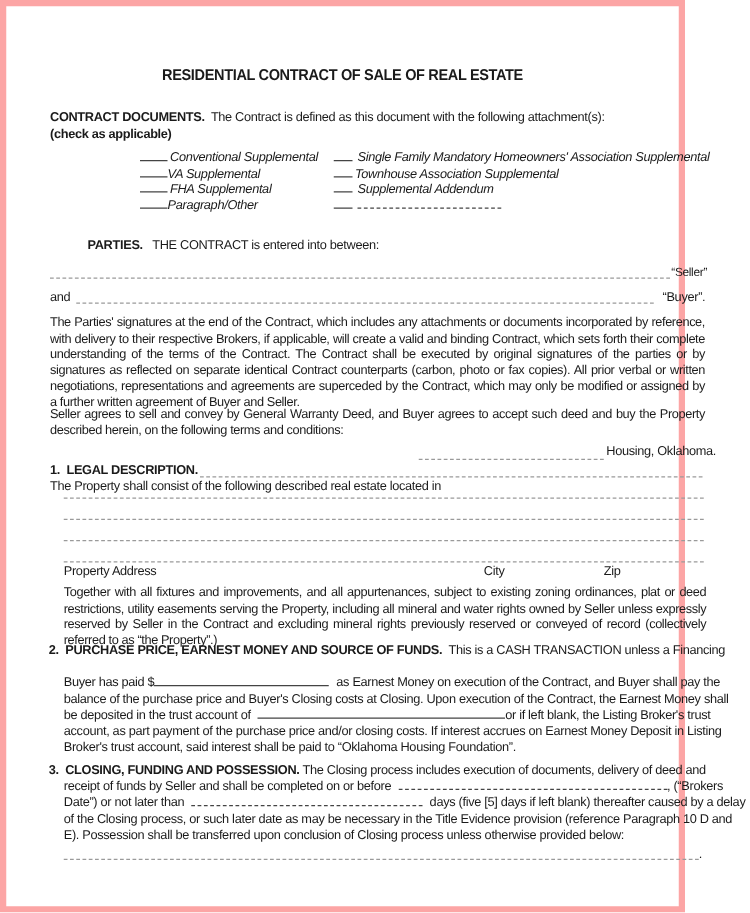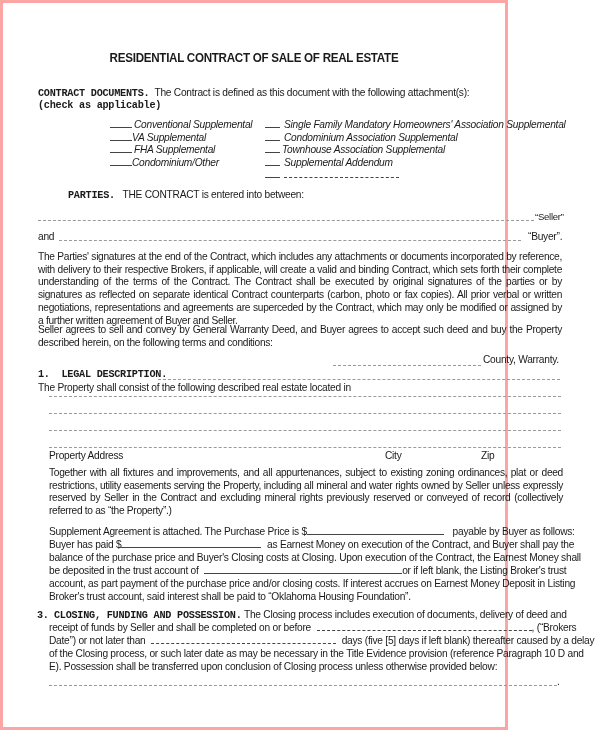--- a/index.html
+++ b/index.html
@@ -1,29 +1,29 @@
 <!DOCTYPE html>
 <html><head>
   <meta charset="utf-8">
   <style>
     * { box-sizing: border-box; margin: 0; padding: 0; }
     html, body { width: 600px; height: 730px; background: #ffffff; overflow: hidden; }
     body { font-family: "Liberation Sans", sans-serif; color: #1a1a1a; }
     .page {
-      position: relative; width: 508px; height: 730px;
-      border: 3px solid #fca5a5; background: #ffffff;
+      position: relative; width: 548px; height: 730px;
+      border: 5px solid #fca5a5; background: #ffffff;
     }
     .abs { position: absolute; white-space: nowrap; }
     .title {
       position: absolute; left: 0; right: 0; top: 48px; text-align: center;
       font-size: 12.5px; font-weight: bold; letter-spacing: -0.3px;
       transform: scaleX(0.93);
     }
     .txt { font-size: 10.2px; letter-spacing: -0.25px; line-height: 12.6px; }
-    .b { font-weight: bold; font-family: Liberation Mono, monospace; }
+    .b { font-weight: bold; }
     .fullline { position: absolute; height: 0; border-top: 1.5px dashed #9a9a9a; }
     .para { position: absolute; font-size: 10.2px; letter-spacing: -0.3px; line-height: 12.7px; text-align: justify; }
     .checks { position: absolute; font-size: 10.2px; line-height: 12.5px; letter-spacing: -0.25px; }
     .checks div { white-space: nowrap; font-style: italic; }
     .blank { display: inline-block; border-bottom: 1px solid #444; height: 8px; }
   </style>
 </head>
 <body>
 
 <div class="page">
@@ -33,26 +33,25 @@
   <div class="abs txt" style="left:35px; top:84px;">
     <span class="b">CONTRACT DOCUMENTS.</span>&nbsp;
     <span>The Contract is defined as this document with the following attachment(s):</span>
   </div>
   <div class="abs txt b" style="left:35px; top:97px;">(check as applicable)</div>
 
   <div class="checks" style="left:107px; top:116px;">
     <div><span class="blank" style="width:22px"></span><span style="margin-left:2px">Conventional Supplemental</span></div>
     <div><span class="blank" style="width:22px"></span><span>VA Supplemental</span></div>
     <div><span class="blank" style="width:22px"></span><span style="margin-left:2px">FHA Supplemental</span></div>
-    <div><span class="blank" style="width:22px"></span><span>Condominium/Other</span></div>
+    <div><span class="blank" style="width:22px"></span><span>Paragraph/Other</span></div>
   </div>
 
   <div class="checks" style="left:262px; top:116px;">
     <div><span class="blank" style="width:15px"></span><span style="margin-left:4px">Single Family Mandatory Homeowners' Association Supplemental</span></div>
-    <div><span class="blank" style="width:15px"></span><span style="margin-left:4px">Condominium Association Supplemental</span></div>
     <div><span class="blank" style="width:15px"></span><span style="margin-left:2px">Townhouse Association Supplemental</span></div>
     <div><span class="blank" style="width:15px"></span><span style="margin-left:4px">Supplemental Addendum</span></div>
     <div><span class="blank" style="width:15px"></span><span class="blank" style="width:115px; margin-left:4px; border-bottom-style:dashed;"></span></div>
   </div>
 
   <div class="abs txt" style="left:35px; top:186px;padding-left:30px;">
     <span class="b">PARTIES.</span>&nbsp;&nbsp;
     <span>THE CONTRACT is entered into between:</span>
   </div>
   <div class="fullline" style="left:35px; width:496px; top:217px;"></div>
@@ -62,40 +61,41 @@
   <div class="abs txt" style="left:525px; top:228px;">“Buyer”.</div>
 
   <div class="para" style="left:35px; top:248px; width:524px; text-align-last:left;">The Parties' signatures at the end of the Contract, which includes any attachments or documents incorporated by reference, with delivery to their respective Brokers, if applicable, will create a valid and binding Contract, which sets forth their complete understanding of the terms of the Contract. The Contract shall be executed by original signatures of the parties or by signatures as reflected on separate identical Contract counterparts (carbon, photo or fax copies). All prior verbal or written negotiations, representations and agreements are superceded by the Contract, which may only be modified or assigned by a further written agreement of Buyer and Seller.</div>
 
   <div class="para" style="left:35px; top:321px; width:524px; text-align-last:left;">Seller agrees to sell and convey by General Warranty Deed, and Buyer agrees to accept such deed and buy the Property described herein, on the following terms and conditions:</div>
 
   <div class="abs txt" style="left:35px; top:351px;margin-top:28px;">
     <span>The Property shall consist of the following described real estate located in</span>
   </div>
   <div class="fullline" style="left:330px; width:148px; top:362px;"></div>
-  <div class="abs txt" style="left:480px; top:351px;">County, Warranty.</div>
+  <div class="abs txt" style="left:480px; top:351px;">Housing, Oklahoma.</div>
 
   <div class="abs txt b" style="left:35px; top:366px;">
     <span>1.</span>&nbsp;
     <span>LEGAL DESCRIPTION.</span>
   </div>
   <div class="fullline" style="left:155px; width:402px; top:376px;"></div>
   <div class="fullline" style="left:46px; width:512px; top:393px;"></div>
   <div class="fullline" style="left:46px; width:512px; top:410px;"></div>
   <div class="fullline" style="left:46px; width:512px; top:427px;"></div>
   <div class="fullline" style="left:46px; width:512px; top:444px;"></div>
   <div class="abs txt" style="left:46px; top:447px;">Property Address</div>
   <div class="abs txt" style="left:342px; top:447px;margin-left:40px;">City</div>
   <div class="abs txt" style="left:478px; top:447px;">Zip</div>
 
   <div class="para" style="left:46px; top:464px; width:514px; text-align-last:left;">Together with all fixtures and improvements, and all appurtenances, subject to existing zoning ordinances, plat or deed restrictions, utility easements serving the Property, including all mineral and water rights owned by Seller unless expressly reserved by Seller in the Contract and excluding mineral rights previously reserved or conveyed of record (collectively referred to as “the Property”.)</div>
 
-  <div class="abs txt" style="left:46px; top:523px;">
-    <span>Supplement Agreement is attached.  The Purchase Price is $</span><span class="blank" style="width:137px"></span>
-    <span style="margin-left:6px">payable by Buyer as follows:</span>
+  <div class="abs txt" style="left:34px; top:510px;">
+    <span class="b">2.</span>&nbsp;
+    <span class="b">PURCHASE PRICE, EARNEST MONEY AND SOURCE OF FUNDS.</span>&nbsp;
+    <span>This is a CASH TRANSACTION unless a Financing</span>
   </div>
   <div class="abs txt" style="left:46px; top:536px;">
     <span>Buyer has paid $</span><span class="blank" style="width:140px"></span>
     <span style="margin-left:3px">as Earnest Money on execution of the Contract, and Buyer shall pay the</span>
   </div>
   <div class="abs txt" style="left:46px; top:549px;">balance of the purchase price and Buyer's Closing costs at Closing.  Upon execution of the Contract, the Earnest Money shall</div>
   <div class="abs txt" style="left:46px; top:562px;">
     <span>be deposited in the trust account of</span>
     <span class="blank" style="width:198px; margin-left:3px;"></span><span>or if left blank, the Listing Broker's trust</span>
   </div>

